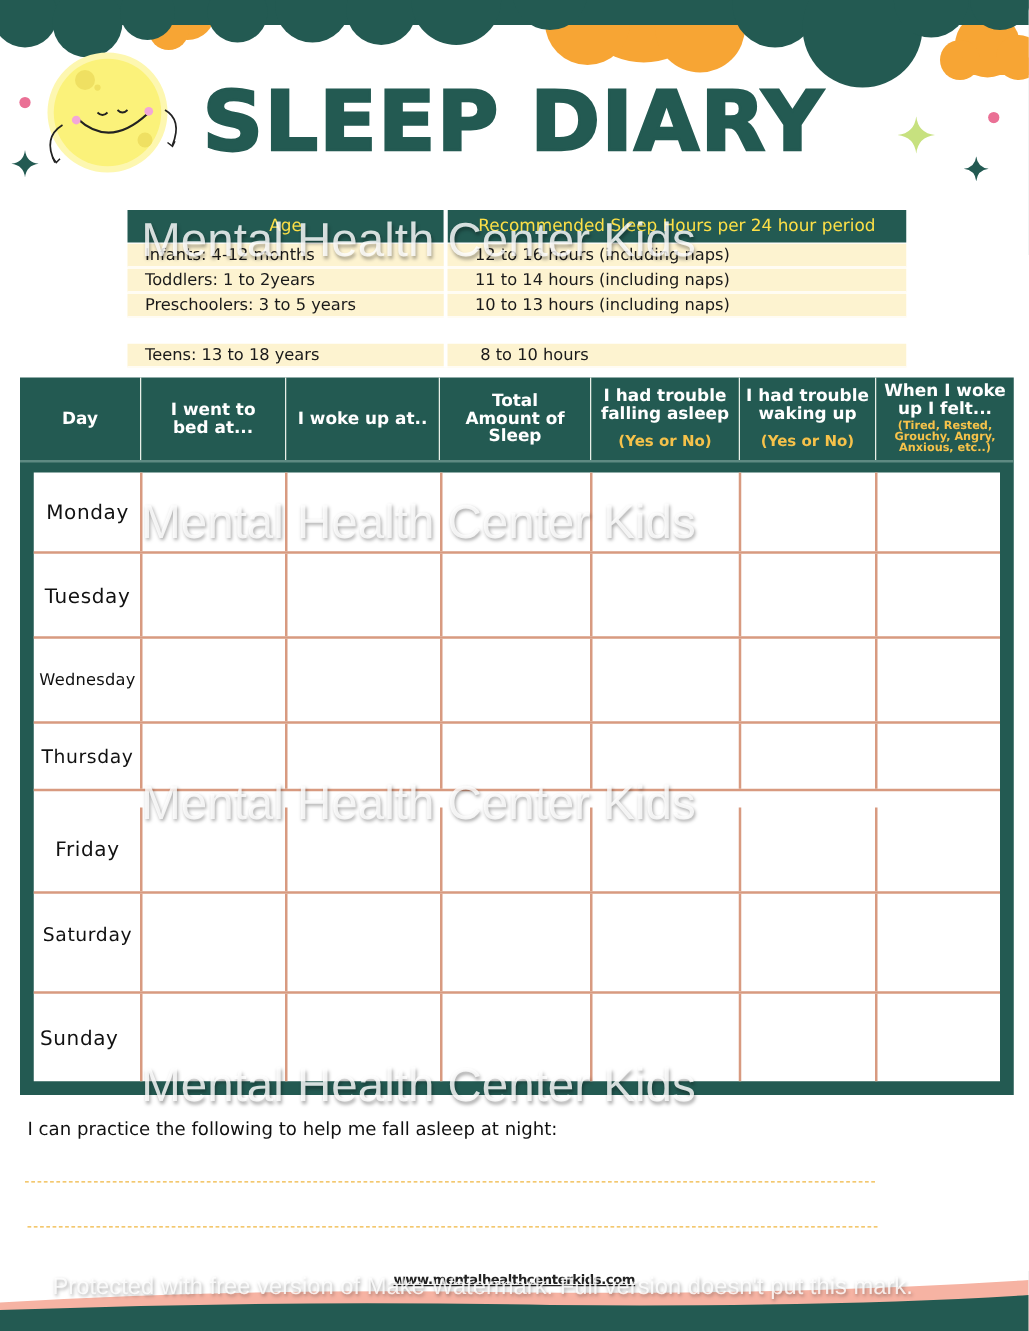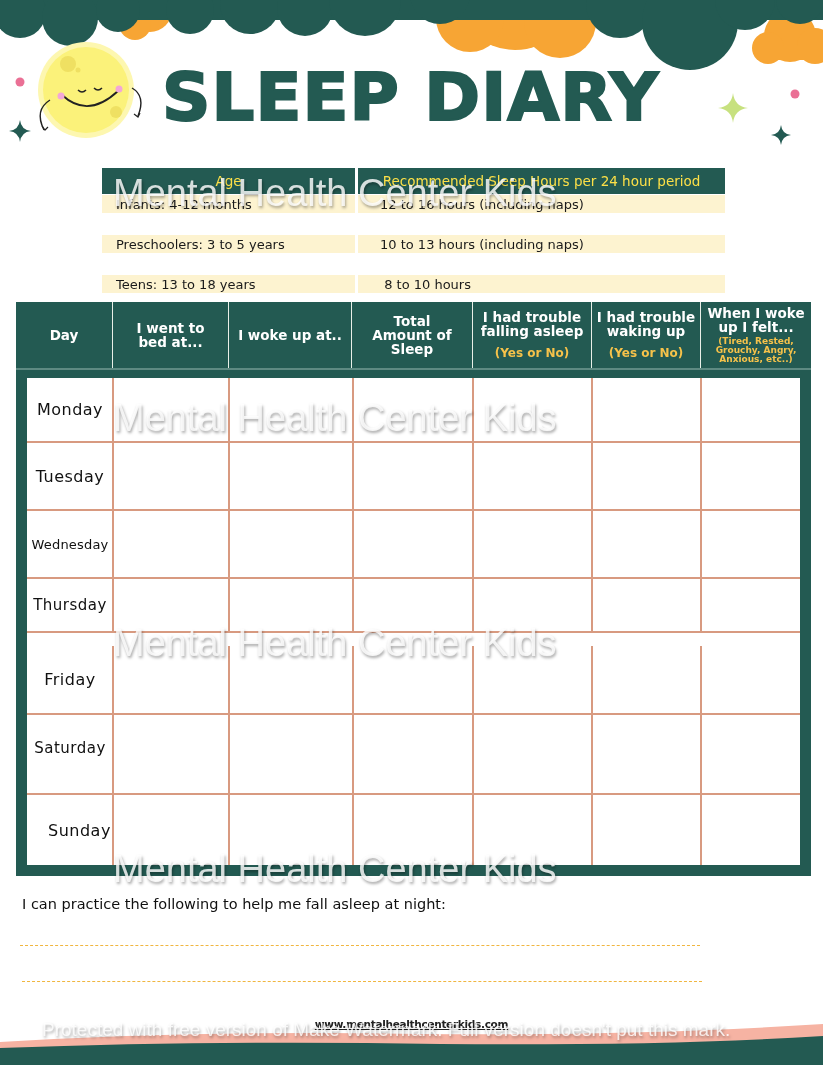--- a/index.html
+++ b/index.html
@@ -139,20 +139,24 @@
 <div class="title">SLEEP DIARY</div>
 
 <div class="rec">
   <div class="hdr age">Age</div>
   <div class="hdr hrs">Recommended Sleep Hours per 24 hour period</div>
 
   <div class="row" style="top:27px">
     <span class="a">Infants: 4-12 months</span>
     <span class="h">12 to 16 hours (including naps)</span>
   </div>
+  <div class="row" style="top:47px">
+    <span class="a">Toddlers: 1 to 2years</span>
+    <span class="h">11 to 14 hours (including naps)</span>
+  </div>
   <div class="row" style="top:67px">
     <span class="a">Preschoolers: 3 to 5 years</span>
     <span class="h">10 to 13 hours (including naps)</span>
   </div>
   <div class="row" style="top:107px">
     <span class="a">Teens: 13 to 18 years</span>
     <span class="h" style="white-space:pre"> 8 to 10 hours</span>
   </div>
   <div class="vsep"></div>
 </div>
@@ -242,21 +246,21 @@
       <div class="daylabel" style="font-size:15px;align-items:flex-start;padding-top:24px">Saturday</div>
       <div class="dcell" style="left:0;width:87px"></div>
       <div class="dcell" style="left:87px;width:116px"></div>
       <div class="dcell" style="left:203px;width:124px"></div>
       <div class="dcell" style="left:327px;width:120px"></div>
       <div class="dcell" style="left:447px;width:119px"></div>
       <div class="dcell" style="left:566px;width:109px"></div>
       <div class="dcell last" style="left:675px;width:98px"></div>
     </div>
     <div class="drow" style="top:417px;height:70px">
-      <div class="daylabel" style="justify-content:flex-start;padding-left:21px">Sunday</div>
+      <div class="daylabel" style="justify-content:flex-start;padding-left:5px">Sunday</div>
       <div class="dcell" style="left:0;width:87px"></div>
       <div class="dcell" style="left:87px;width:116px"></div>
       <div class="dcell" style="left:203px;width:124px"></div>
       <div class="dcell" style="left:327px;width:120px"></div>
       <div class="dcell" style="left:447px;width:119px"></div>
       <div class="dcell" style="left:566px;width:109px"></div>
       <div class="dcell last" style="left:675px;width:98px"></div>
     </div>
   </div>
 </div>

